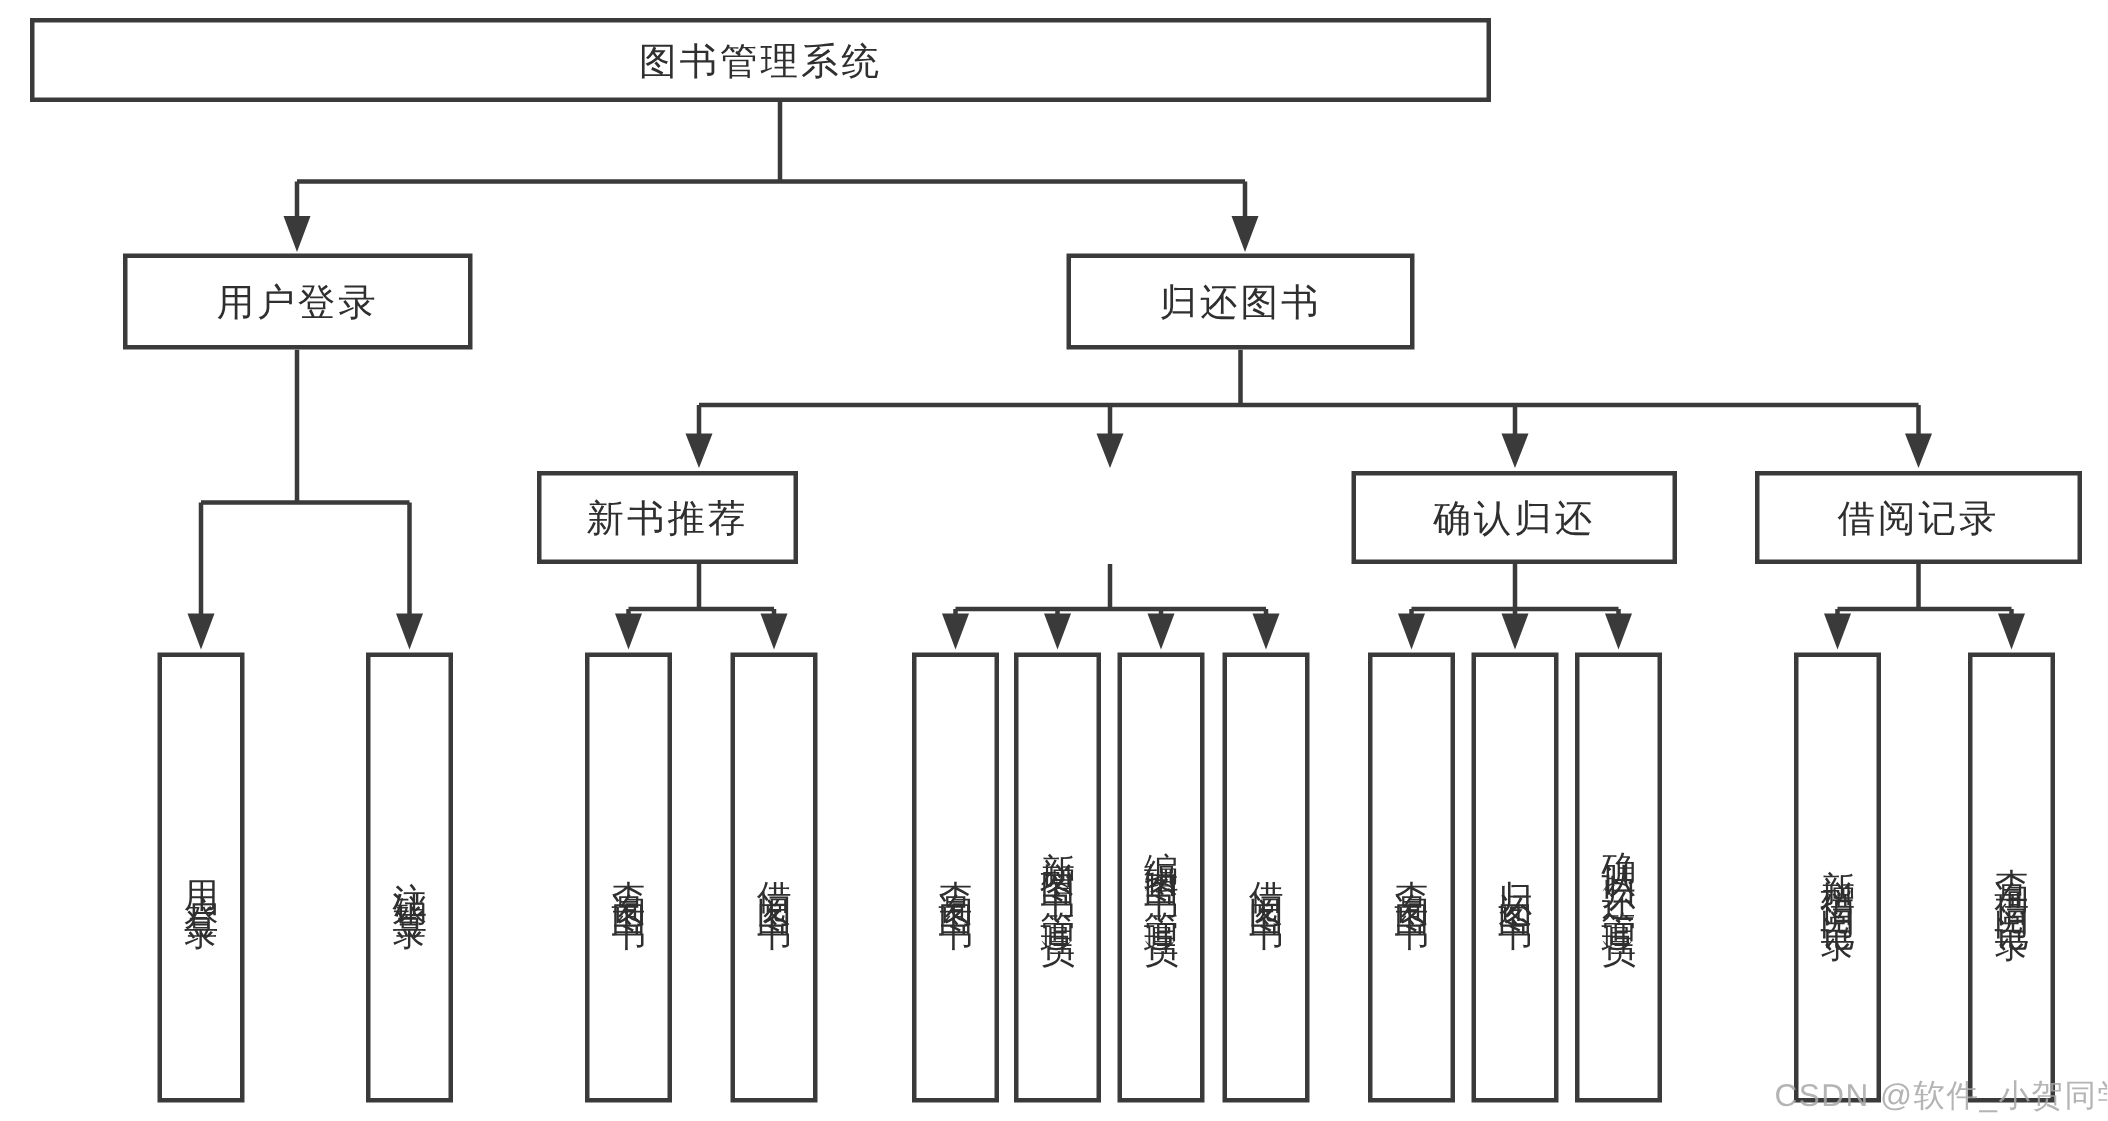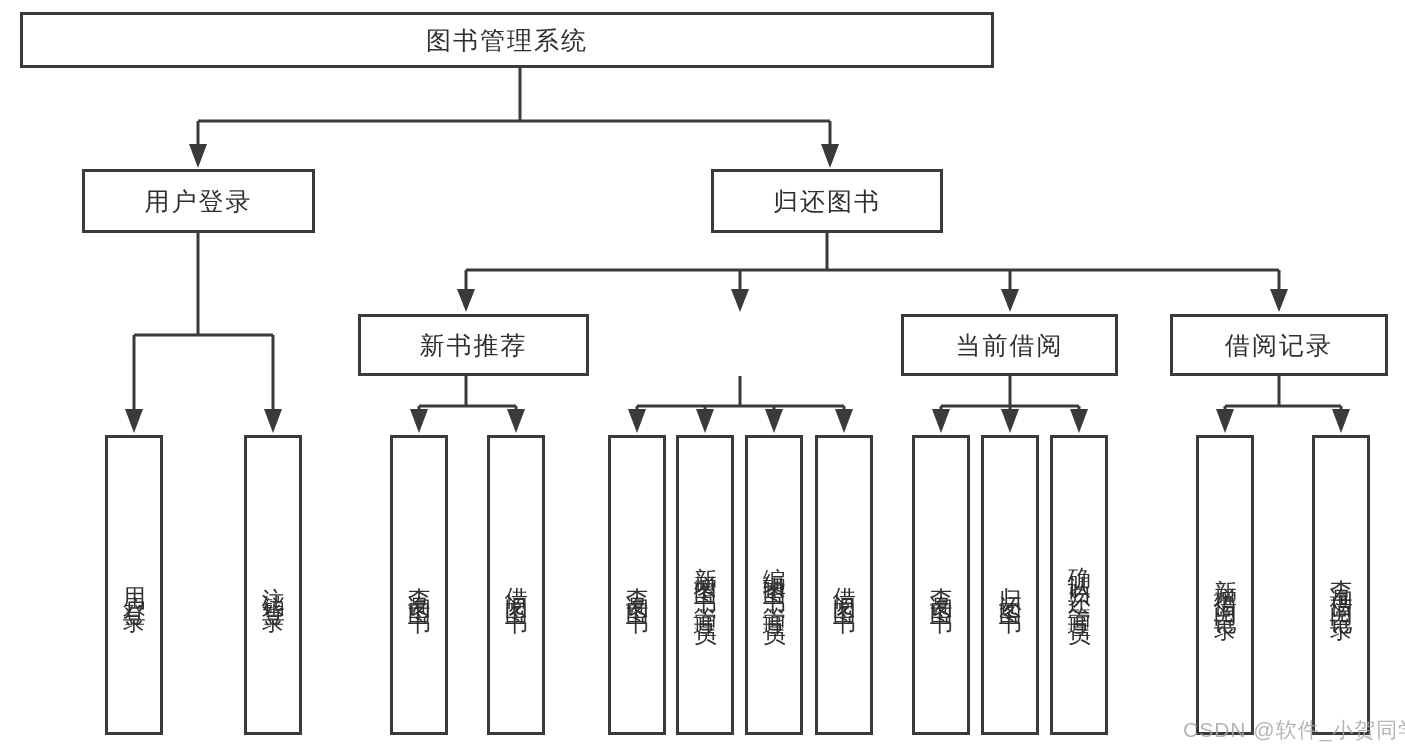--- a/index.html
+++ b/index.html
@@ -81,22 +81,22 @@
       <polygon points="1216,409 1234,409 1225,433"></polygon>
       <polygon points="1332,409 1350,409 1341,433"></polygon>
     </g>
   </svg>
 
   <div class="box" style="left:20px;top:12px;width:974px;height:56px">图书管理系统</div>
 
   <div class="box" style="left:82px;top:169px;width:233px;height:64px">用户登录</div>
   <div class="box" style="left:711px;top:169px;width:232px;height:64px">归还图书</div>
 
-  <div class="box" style="left:358px;top:314px;width:231px;height:62px">新书推荐</div>
-  <div class="box" style="left:901px;top:314px;width:217px;height:62px">当前借阅</div>
+  <div class="box" style="left:358px;top:314px;width:174px;height:62px">新书推荐</div>
+  <div class="box" style="left:901px;top:314px;width:217px;height:62px">确认归还</div>
   <div class="box" style="left:1170px;top:314px;width:218px;height:62px">借阅记录</div>
 
   <div class="box leaf" style="left:105px;top:435px;width:58px;height:300px">用户登录</div>
   <div class="box leaf" style="left:244px;top:435px;width:58px;height:300px">注销登录</div>
 
   <div class="box leaf" style="left:390px;top:435px;width:58px;height:300px">查询图书</div>
   <div class="box leaf" style="left:487px;top:435px;width:58px;height:300px">借阅图书</div>
 
   <div class="box leaf" style="left:608px;top:435px;width:58px;height:300px">查询图书</div>
   <div class="box leaf" style="left:676px;top:435px;width:58px;height:300px">新增图书（管理员）</div>

